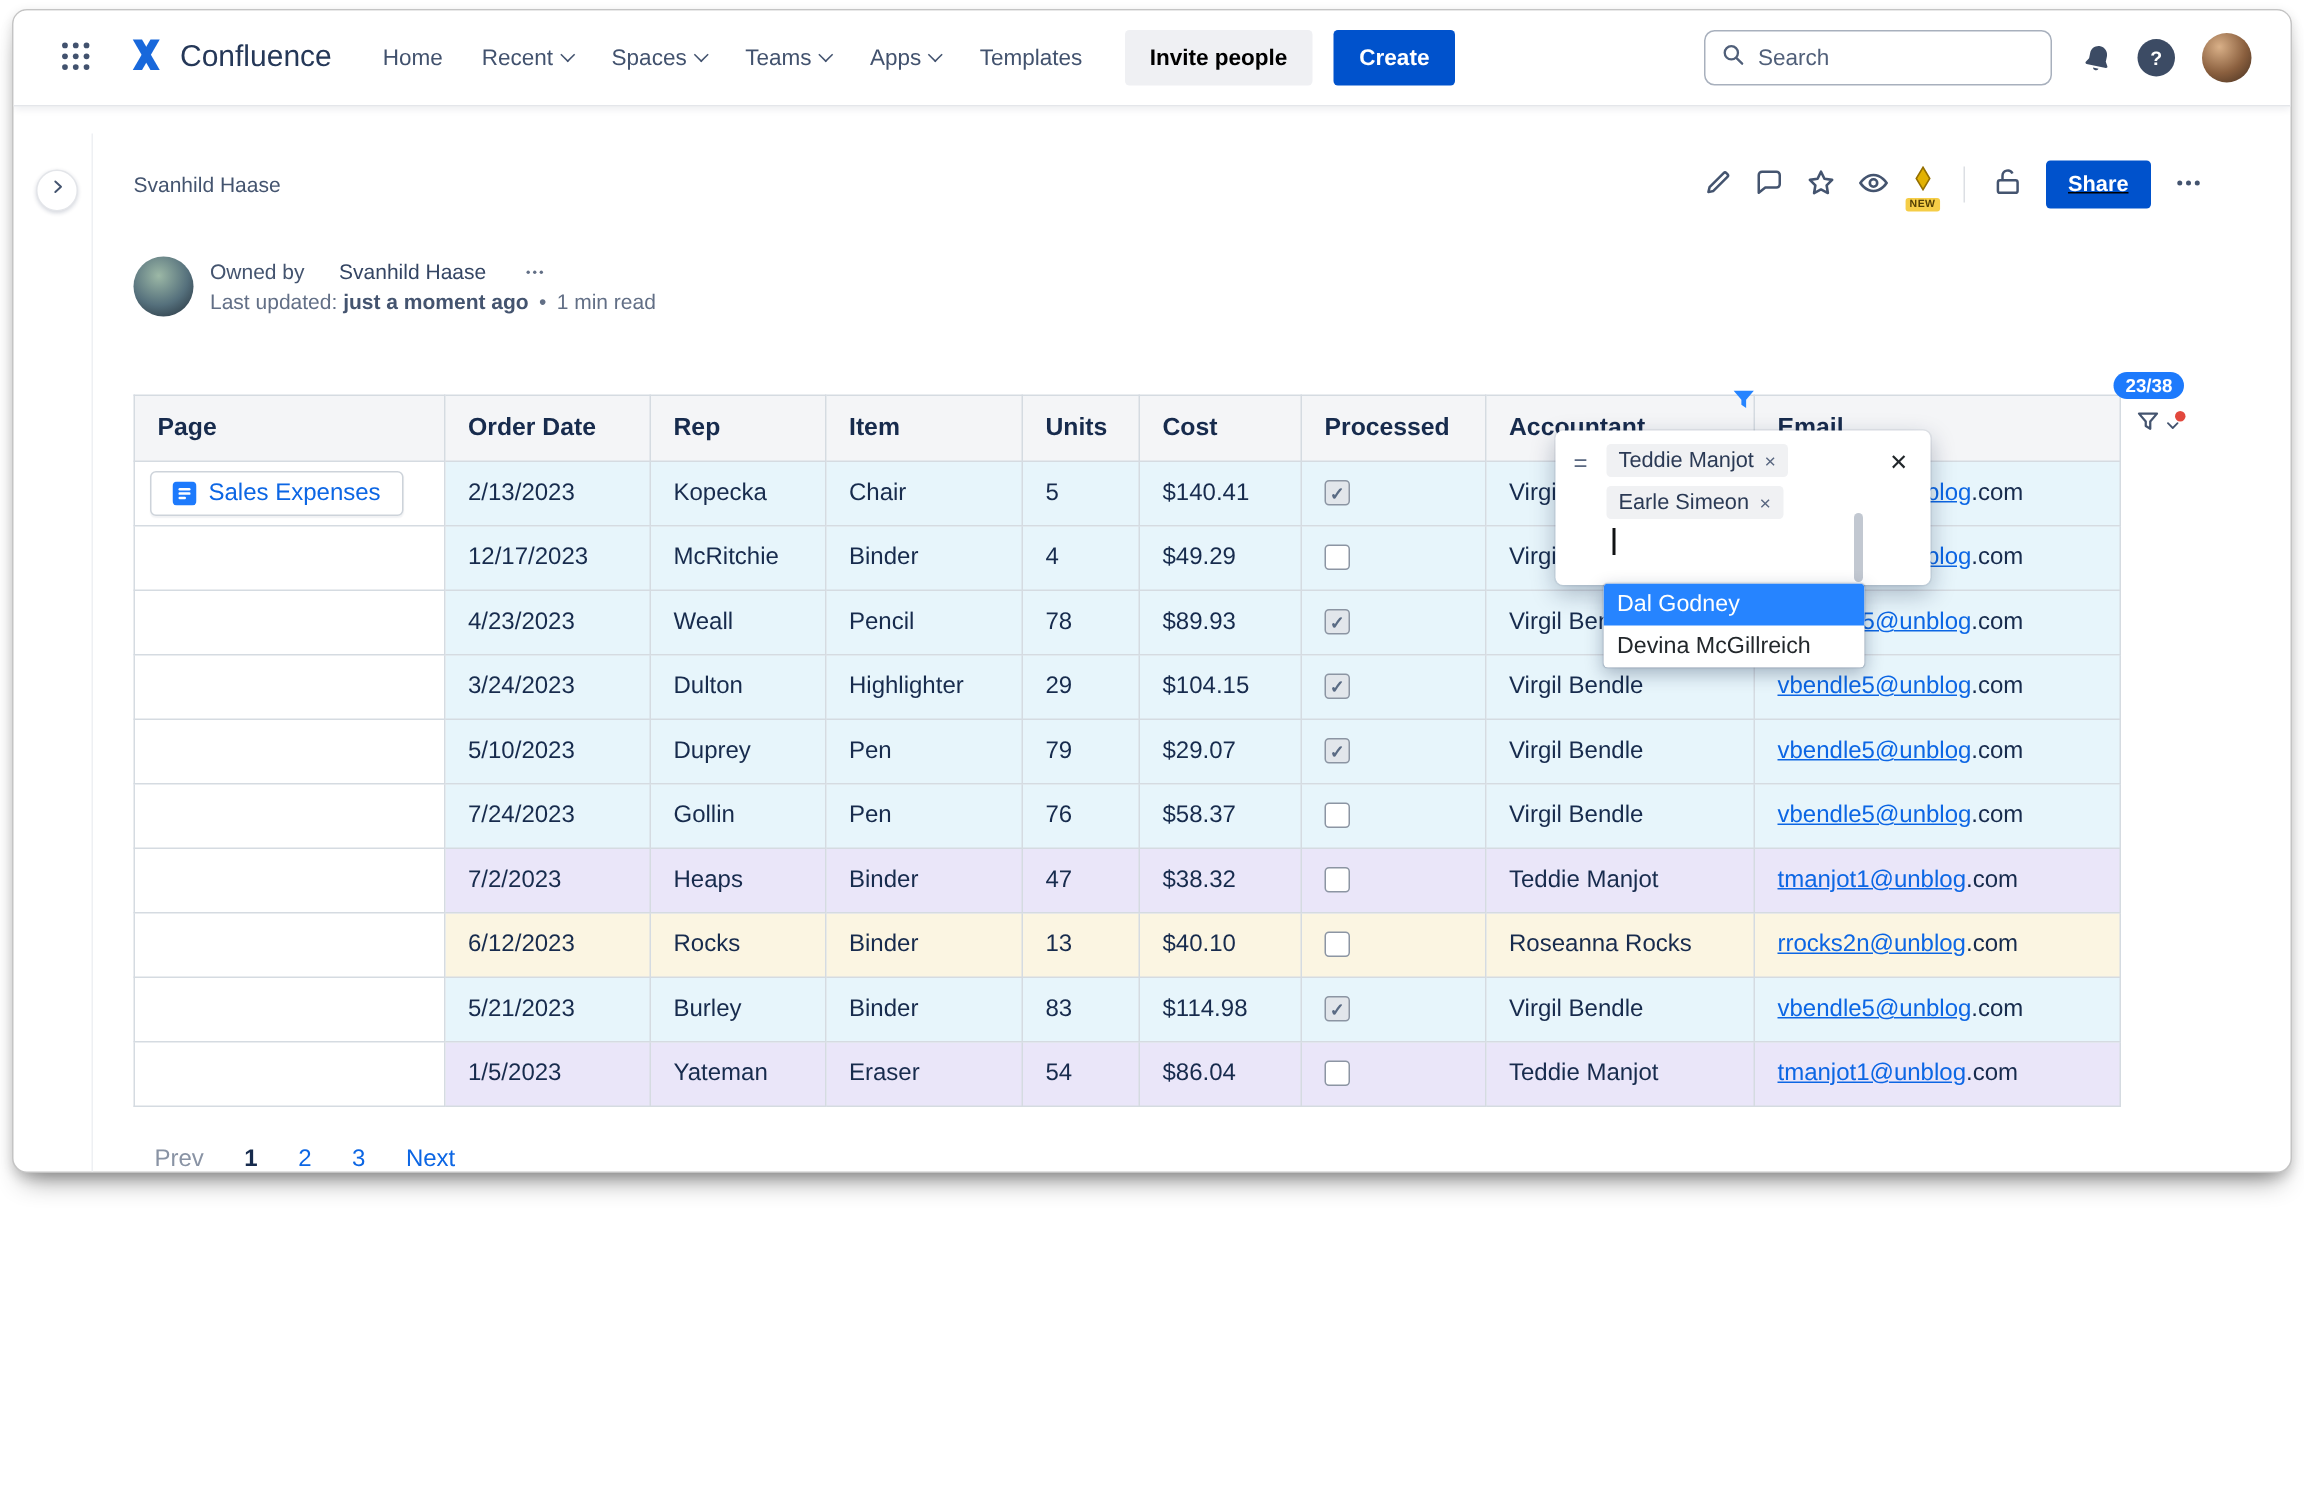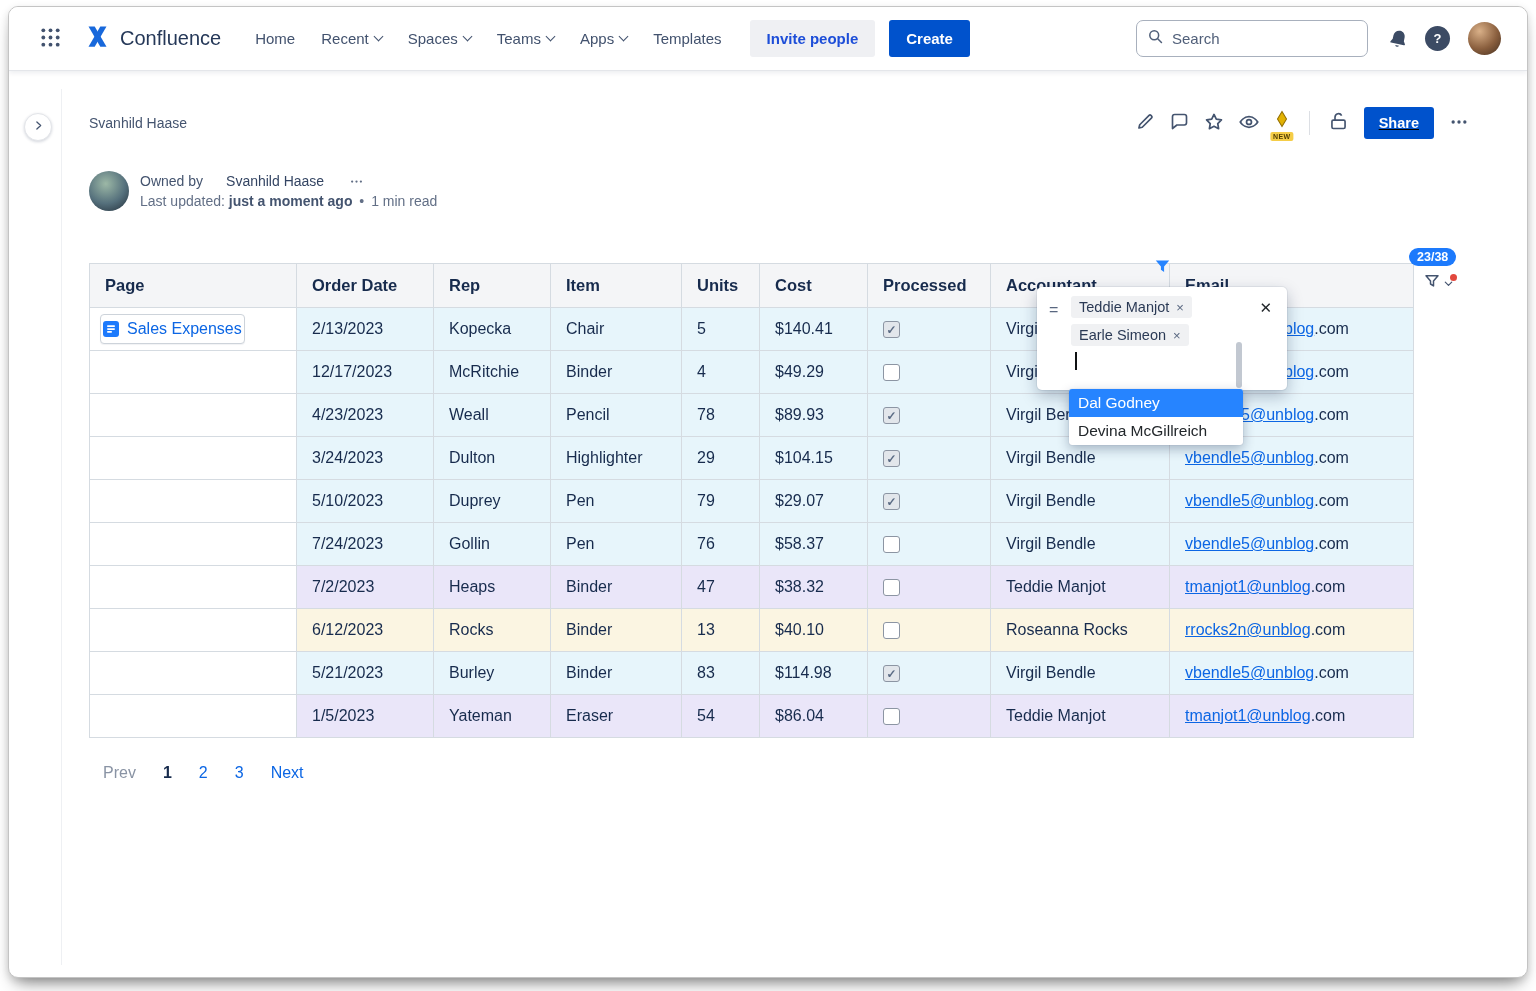--- a/index.html
+++ b/index.html
@@ -1,31 +1,31 @@
 <!DOCTYPE html>
 <html style="--accent-blue: #0052CC; --link-blue: #0C66E4; --selected-option: #2684FF; --badge-blue: #1D7AFC; --row-blue: #E7F5FB; --row-purple: #EAE6F9; --row-yellow: #FBF5E2; --header-gray: #F4F5F7; --nav-text: #42526E; --body-text: #172B4D;"><head>
 <meta charset="utf-8">
 <style>
   * { margin:0; padding:0; box-sizing:border-box; }
   html,body { width:1536px; height:991px; background:#fff; font-family:"Liberation Sans", sans-serif; overflow:hidden; }
-  .window { position:absolute; left:8px; top:6px; width:1520px; height:972px; background:#fff;
+  .window { position:absolute; left:8px; top:6px; width:1520px; height:776px; background:#fff;
             border:1px solid #c4c4c4; border-radius:10px; overflow:hidden;
             box-shadow:0 12px 18px -8px rgba(0,0,0,0.45), 0 3px 8px rgba(0,0,0,0.15); }
 
   
   .topnav { height:64px; display:flex; align-items:center; padding:0 26px 0 28px;
             border-bottom:1px solid #E4E6EA; box-shadow:0 2px 5px rgba(9,30,66,0.08); position:relative; z-index:50; background:#fff; }
   .icon-btn { background:none; border:none; cursor:pointer; display:flex; align-items:center; justify-content:center; padding:2px; }
   .brand { display:flex; align-items:center; gap:9px; margin-left:20px; cursor:pointer; }
   .brand-name { font-size:20px; font-weight:500; color:#253858; }
   .nav-links { display:flex; gap:26px; margin-left:34px; }
   .nav-item { display:flex; align-items:center; gap:6px; font-size:15px; font-weight:500; color:var(--nav-text,#42526E); cursor:pointer; }
   .caret { width:7px; height:7px; border-right:1.8px solid #42526E; border-bottom:1.8px solid #42526E;
            transform:rotate(45deg); display:inline-block; margin-top:-4px; }
-  .btn-invite { margin-left:28px; background:#EFF0F3; color:#1d4ed8; font-weight:600; font-size:15px;
+  .btn-invite { margin-left:28px; background:#EFF0F3; color:#000000; font-weight:600; font-size:15px;
                 padding:10px 17px; border-radius:3px; border:none; cursor:pointer; font-family:inherit; }
   .btn-create { margin-left:14px; background:var(--accent-blue,#0052CC); color:#fff; font-weight:600; font-size:15px;
                 padding:10px 17px; border-radius:3px; border:none; cursor:pointer; font-family:inherit; }
   .search-box { margin-left:auto; width:232px; height:37px; border:1px solid #A8B0BD; border-radius:7px;
                 display:flex; align-items:center; gap:8px; padding:0 10px; background:#fff; }
   .search-input { border:none; outline:none; font-size:15px; color:#172B4D; width:100%; background:transparent; font-family:inherit; }
   .search-input::placeholder { color:#505F79; }
   .topnav .bell { margin-left:18px; }
   .help-circle { width:25px; height:25px; border-radius:50%; background:#3C4B64; color:#fff; font-size:13px;
                  font-weight:700; display:flex; align-items:center; justify-content:center; }
@@ -70,21 +70,21 @@
   .data-table th, .data-table td { border:1px solid #D5DBE1; }
   .data-table th { background:var(--header-gray,#F4F5F7); text-align:left; padding:12px 15px; font-size:16.5px;
                    color:var(--body-text,#172B4D); font-weight:700; cursor:pointer; }
   .data-table td { padding:0 15px; height:43px; color:var(--body-text,#172B4D); background:#fff; }
   tr.hl-blue td   { background:var(--row-blue,#E7F5FB); }
   tr.hl-purple td { background:var(--row-purple,#EAE6F9); }
   tr.hl-yellow td { background:var(--row-yellow,#FBF5E2); }
   .data-table td.page-cell { background:#fff; padding-left:10px; }
 
   .page-chip { display:inline-flex; align-items:center; gap:8px; border:1px solid #CDD3DA; border-radius:4px;
-               padding:5px 2px; background:#fff; color:var(--link-blue,#0C66E4); font-size:16px; cursor:pointer;
+               padding:5px 14px; background:#fff; color:var(--link-blue,#0C66E4); font-size:16px; cursor:pointer;
                box-shadow:0 1px 1px rgba(9,30,66,0.06); }
 
   .cbx { width:17px; height:17px; border:1.6px solid #8C95A3; border-radius:3px; background:#fff; display:inline-flex;
          align-items:center; justify-content:center; vertical-align:middle; cursor:pointer; }
   .cbx.checked { background:#E2E6EB; }
   .cbx.checked::after { content:"\2713"; font-size:12px; font-weight:700; color:#5A6B84; line-height:1; }
 
   .email-link { color:var(--link-blue,#0C66E4); text-decoration:none; cursor:pointer; }
   .email-user { text-decoration:underline; }
   .email-suffix { color:#172B4D; }

